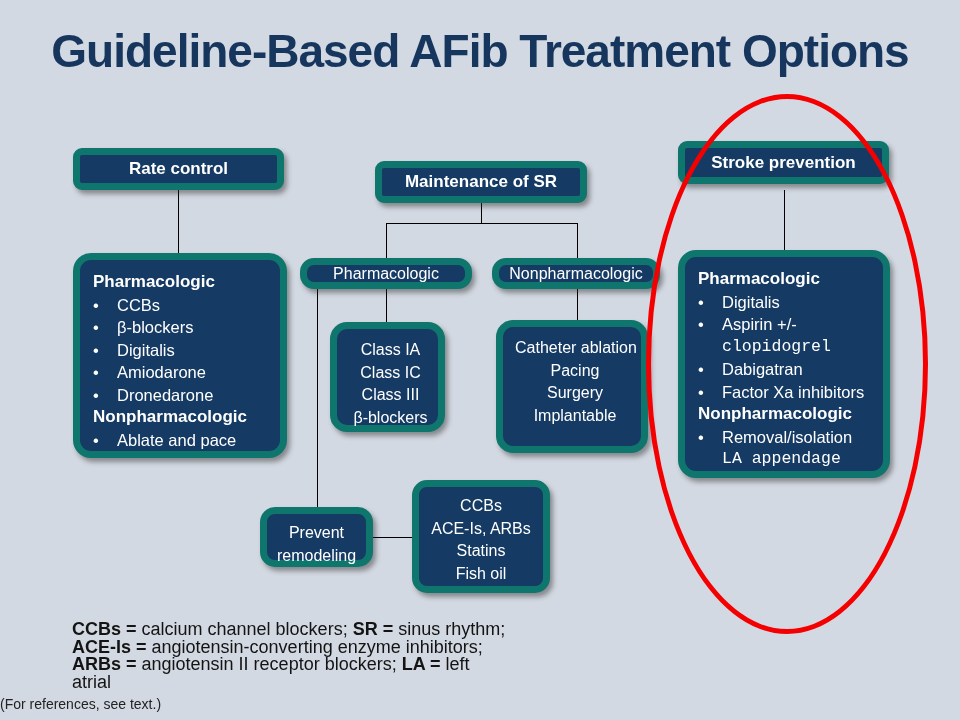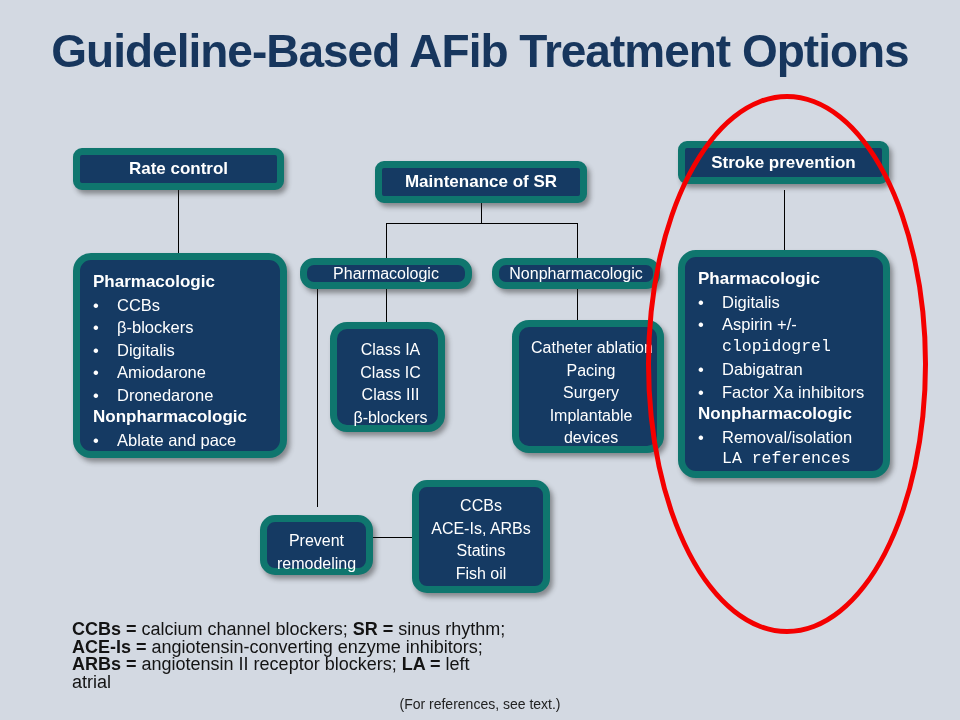--- a/index.html
+++ b/index.html
@@ -51,33 +51,33 @@
     border:5px solid var(--highlight,#F40000);
     border-radius:50%;
     z-index:10;pointer-events:none;
   }
   .footnote{
     position:absolute;left:72px;top:621px;width:440px;
     font-size:18px;line-height:17.5px;color:#141414;
   }
   .footnote b{font-weight:700;}
   .refnote{
-    position:absolute;left:0;top:696px;width:960px;text-align:center;
+    position:absolute;left:0;top:696px;width:960px;text-align:left;
     font-size:14px;color:#222;
   }
   
   #rate-box{left:73px;top:148px;width:211px;height:42px;}
   #maint-box{left:375px;top:161px;width:212px;height:42px;}
   #stroke-box{left:678px;top:141px;width:211px;height:43px;}
   #rate-detail{left:73px;top:253px;width:214px;height:205px;}
   #maint-pharm{left:300px;top:258px;width:172px;height:31px;}
   #maint-nonpharm{left:492px;top:258px;width:168px;height:31px;}
   #class-box{left:330px;top:322px;width:115px;height:110px;}
-  #ablation-box{left:512px;top:320px;width:152px;height:133px;}
-  #prevent-box{left:260px;top:507px;width:113px;height:60px;margin-top:8px;}
+  #ablation-box{left:496px;top:320px;width:152px;height:133px;}
+  #prevent-box{left:260px;top:507px;width:113px;height:60px;}
   #drugs-box{left:412px;top:480px;width:138px;height:113px;}
   #stroke-detail{left:678px;top:250px;width:212px;height:228px;}
 </style>
 </head>
 <body style="--background: #D3D9E2; --title: #17365D; --box-fill: #153A63; --highlight: #F40000; --line: #000000;">
 
 <div class="slide">
 
   <h1 class="title">Guideline-Based AFib Treatment Options</h1>
 
@@ -141,21 +141,20 @@
       <div class="line plain">Class IA</div>
       <div class="line plain">Class IC</div>
       <div class="line plain">Class III</div>
       <div class="line plain">β-blockers</div>
     </div>
   <div class="box listbox" id="ablation-box">
       <div class="line plain">Catheter ablation</div>
       <div class="line plain">Pacing</div>
       <div class="line plain">Surgery</div>
       <div class="line plain">Implantable</div>
-      <div class="line plain">devices</div>
     </div>
   <div class="box centerbox" id="prevent-box">
       <div class="line plain">Prevent</div>
       <div class="line plain">remodeling</div>
     </div>
   <div class="box centerbox" id="drugs-box">
       <div class="line plain">CCBs</div>
       <div class="line plain">ACE-Is, ARBs</div>
       <div class="line plain">Statins</div>
       <div class="line plain">Fish oil</div>
@@ -178,21 +177,21 @@
       </div>
       <div class="line bullet">
         <span class="bullet-glyph">•</span>
         <span>Factor Xa inhibitors</span>
       </div>
       <div class="line header">Nonpharmacologic</div>
       <div class="line bullet">
         <span class="bullet-glyph">•</span>
         <span>Removal/isolation</span>
       </div>
-      <div class="line cont">LA references</div>
+      <div class="line cont">LA appendage</div>
     </div>
 
   <div class="ellipse"></div>
 
   <div class="footnote">
       <div><b>CCBs = </b><span>calcium channel blockers; </span><b>SR = </b><span>sinus rhythm;</span></div>
       <div><b>ACE-Is = </b><span>angiotensin-converting enzyme inhibitors;</span></div>
       <div><b>ARBs = </b><span>angiotensin II receptor blockers; </span><b>LA = </b><span>left atrial</span></div>
     </div>
 

